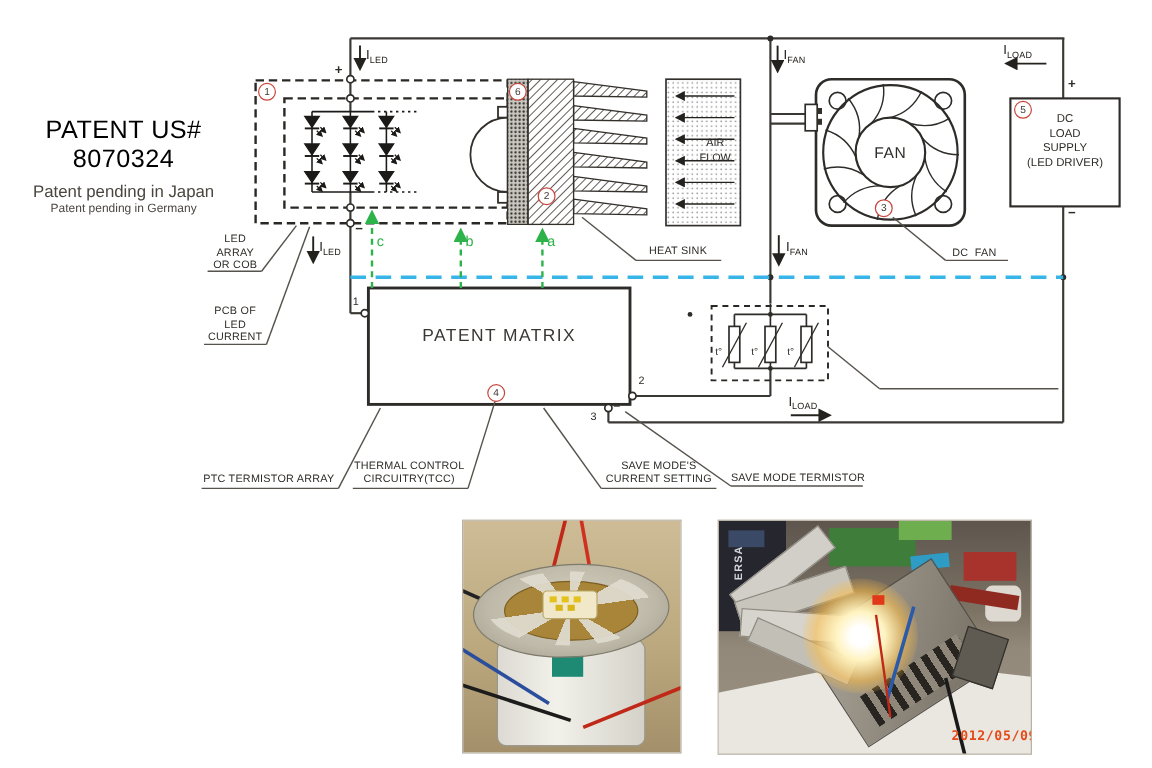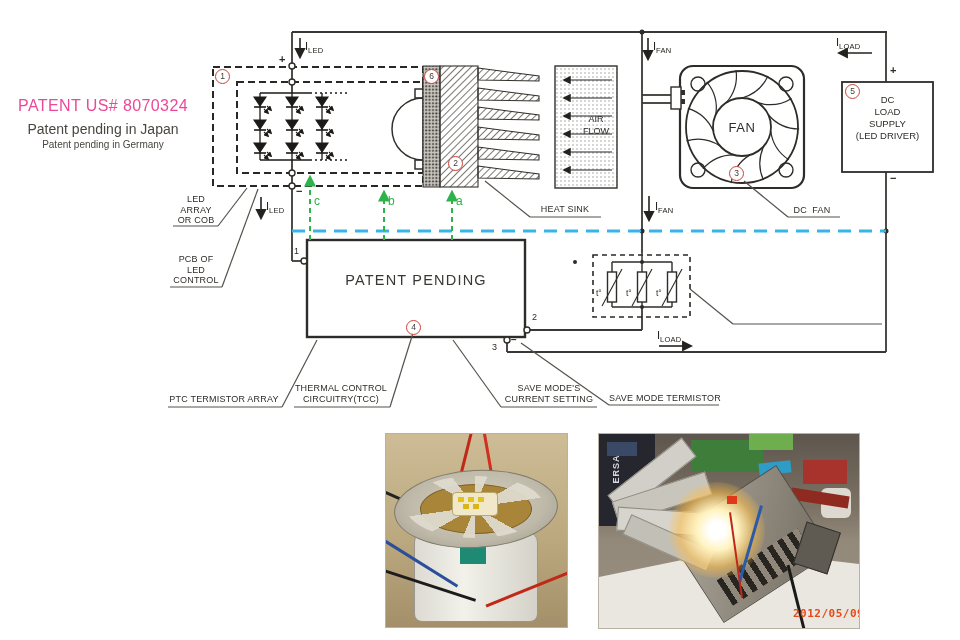--- a/index.html
+++ b/index.html
@@ -254,21 +254,21 @@
       <line x1="294" y1="407" x2="390" y2="407"></line>
         <line x1="390" y1="407" x2="413" y2="333"></line>
       <line x1="501" y1="407" x2="597" y2="407"></line>
         <line x1="501" y1="407" x2="453" y2="340"></line>
       <line x1="609" y1="405" x2="719" y2="405"></line>
         <line x1="609" y1="405" x2="521" y2="343"></line>
     </g>
   </svg>
 
   <div class="abs" style="left:10px;top:97px;width:186px;text-align:center">
-    <div style="font-size:16px;letter-spacing:.4px;color:#ec4899">PATENT US# 8070324</div>
+    <div style="font-size:21px;letter-spacing:.4px;color:#000000">PATENT US# 8070324</div>
     <div style="font-size:14px;margin-top:6px;color:#4a463f">Patent pending in Japan</div>
     <div style="font-size:10px;margin-top:2px;color:#4a463f">Patent pending in Germany</div>
   </div>
 
   <div class="callout" style="left:215px;top:69px">1</div>
   <div class="callout" style="left:424px;top:69px">6</div>
   <div class="callout" style="left:448px;top:156px">2</div>
   <div class="callout" style="left:729px;top:166px">3</div>
   <div class="callout" style="left:845px;top:84px">5</div>
   <div class="callout" style="left:406px;top:320px">4</div>
@@ -293,42 +293,42 @@
   <div class="sign" style="left:511px;top:334px;font-size:10px">−</div>
 
   <div class="term" style="left:294px;top:246px">1</div>
   <div class="term" style="left:532px;top:312px">2</div>
   <div class="term" style="left:492px;top:342px">3</div>
 
   <div class="green-lbl" style="left:314px;top:194px">c</div>
   <div class="green-lbl" style="left:388px;top:194px">b</div>
   <div class="green-lbl" style="left:456px;top:194px">a</div>
 
-  <div class="abs" style="left:317px;top:272px;width:198px;text-align:center;font-size:14.5px;letter-spacing:1.2px;color:#3a3834">PATENT PENDING</div>
+  <div class="abs" style="left:317px;top:272px;width:198px;text-align:center;font-size:14.5px;letter-spacing:1.2px;color:#3a3834">PATENT MATRIX</div>
   <div class="abs" style="left:844px;top:94px;width:87px;text-align:center;font-size:9.5px;line-height:12px;color:#2e2c28">
     <div>DC</div>
       <div>LOAD</div>
     <div>SUPPLY</div>
       <div>(LED DRIVER)</div>
   </div>
   <div class="abs" style="left:712px;top:120px;width:60px;text-align:center;font-size:13px;letter-spacing:.5px;color:#2e2c28">FAN</div>
   <div class="abs" style="left:556px;top:113px;width:80px;text-align:center;font-size:9px;line-height:12px;color:#2e2c28">
     <div>AIR</div>
       <div>FLOW</div>
   </div>
 
   <div class="lbl" style="left:156px;top:194px;width:80px">
     <div>LED</div>
       <div>ARRAY</div>
       <div>OR COB</div>
   </div>
   <div class="lbl" style="left:156px;top:254px;width:80px">
     <div>PCB OF</div>
       <div>LED</div>
-      <div>CONTROL</div>
+      <div>CURRENT</div>
   </div>
   <div class="lbl" style="left:522px;top:204px;width:86px">HEAT SINK</div>
   <div class="lbl pre" style="left:782px;top:205px;width:60px">DC  FAN</div>
   <div class="lbl" style="left:166px;top:394px;width:116px">PTC TERMISTOR ARRAY</div>
   <div class="lbl" style="left:288px;top:383px;width:106px;line-height:11px">
     <div>THERMAL CONTROL</div>
       <div>CIRCUITRY(TCC)</div>
   </div>
   <div class="lbl" style="left:498px;top:383px;width:102px;line-height:11px">
     <div>SAVE MODE'S</div>

